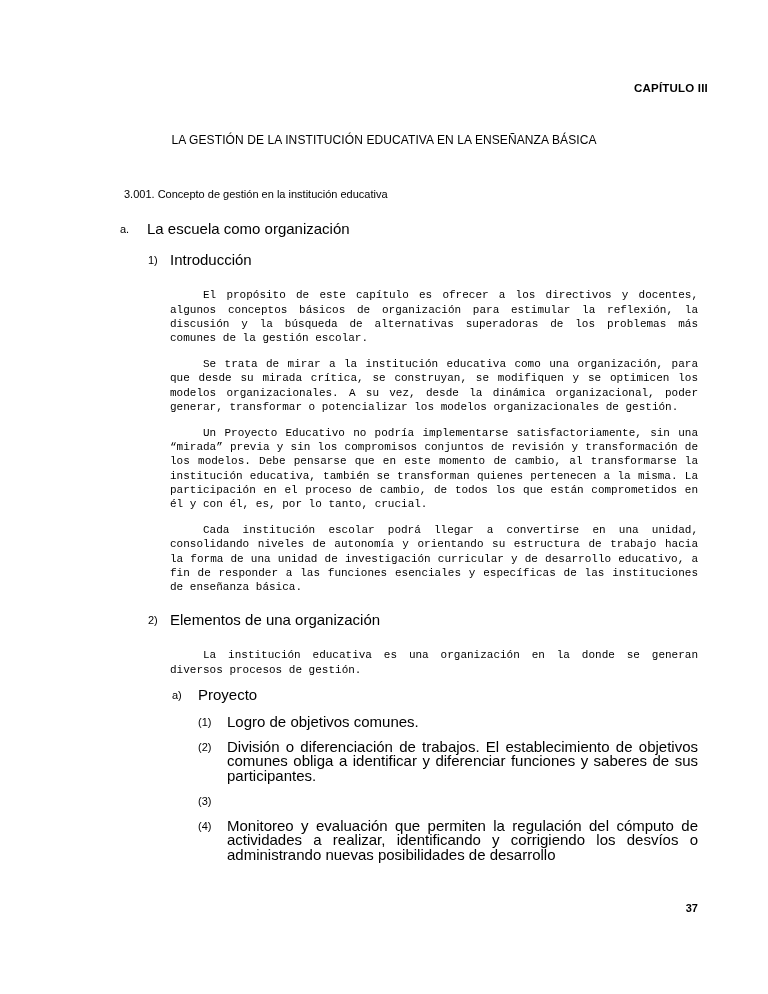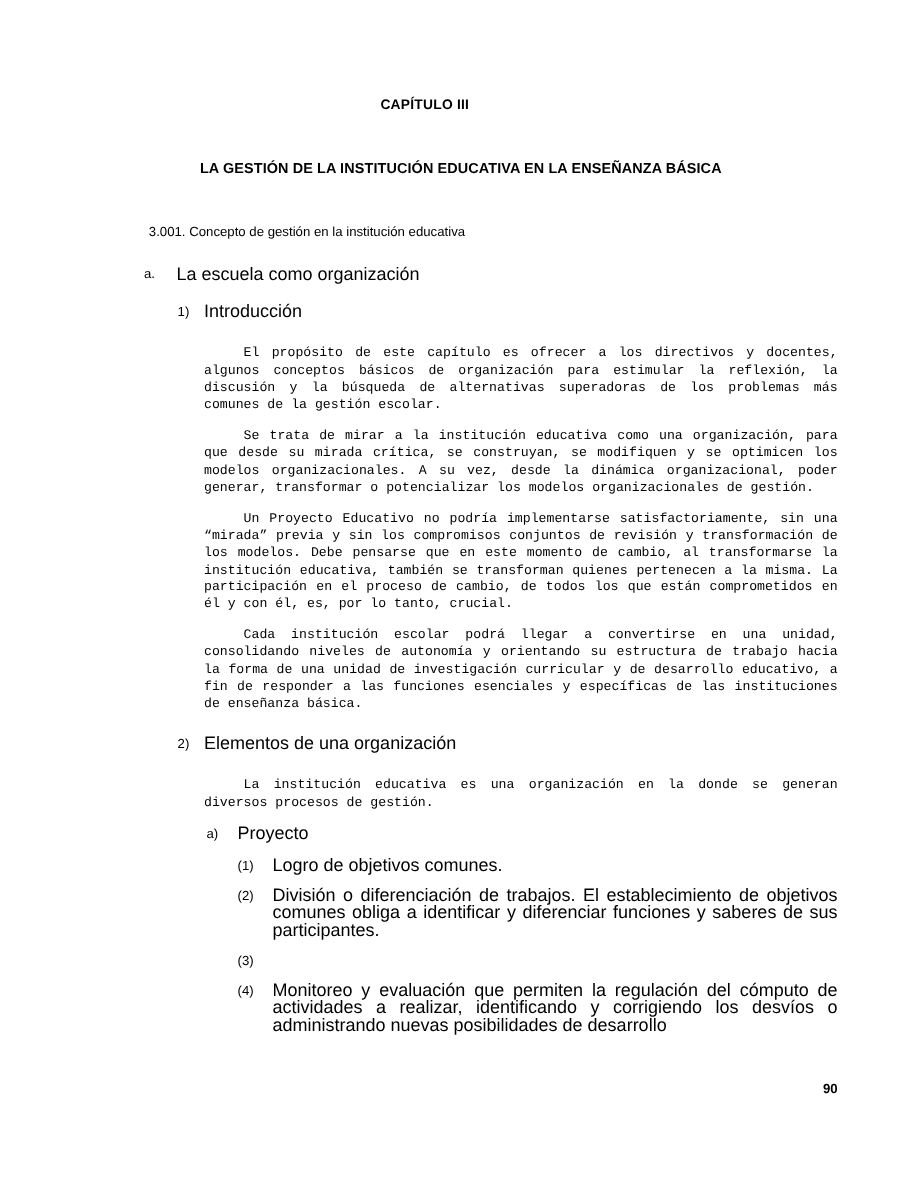--- a/index.html
+++ b/index.html
@@ -24,34 +24,34 @@
     overflow: hidden;
   }
 
   
 
   .chapter-label {
     position: absolute;
     left: 0;
     top: 82px;
     width: 708px;
-    text-align: center;
+    text-align: right;
     font-size: 11.5px;
     font-weight: bold;
     letter-spacing: 0.2px;
   }
 
   .doc-title {
     position: absolute;
     left: 0;
     top: 133px;
     width: 768px;
     text-align: center;
     font-size: 12px;
-    font-weight: bold;
+    font-weight: normal;
     letter-spacing: 0.1px;
   }
 
   .section-heading {
     position: absolute;
     left: 124px;
     top: 188px;
     font-size: 11px;
     font-weight: normal;
   }
@@ -202,15 +202,15 @@
       <span class="marker">(3)</span>
     </div>
 
     <div class="row lvl-n">
       <span class="marker">(4)</span>
       <span class="row-text">Monitoreo y evaluación que permiten la regulación del cómputo de actividades a realizar, identificando y corrigiendo los desvíos o administrando nuevas posibilidades de desarrollo</span>
     </div>
 
   </div>
 
-  <div class="page-number">90</div>
+  <div class="page-number">37</div>
 
 </div>
 
 </body></html>

